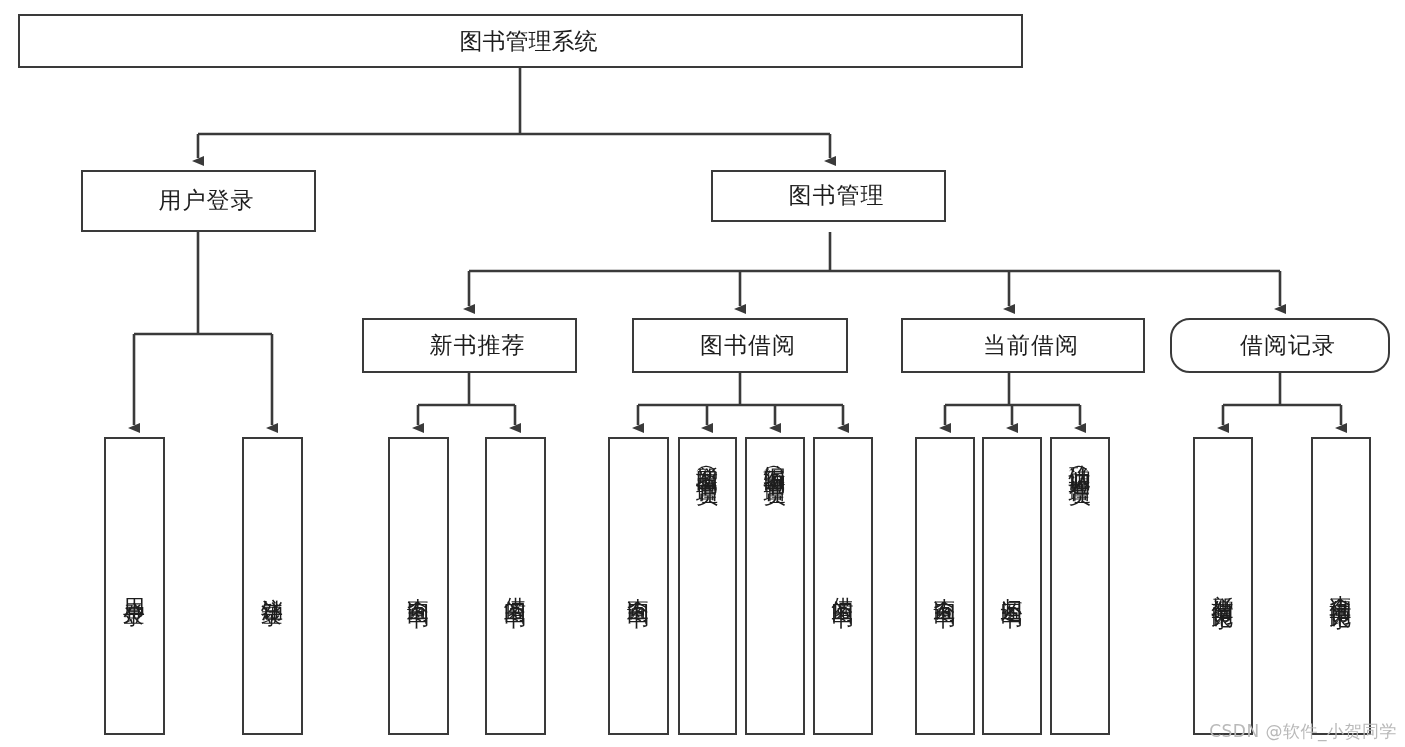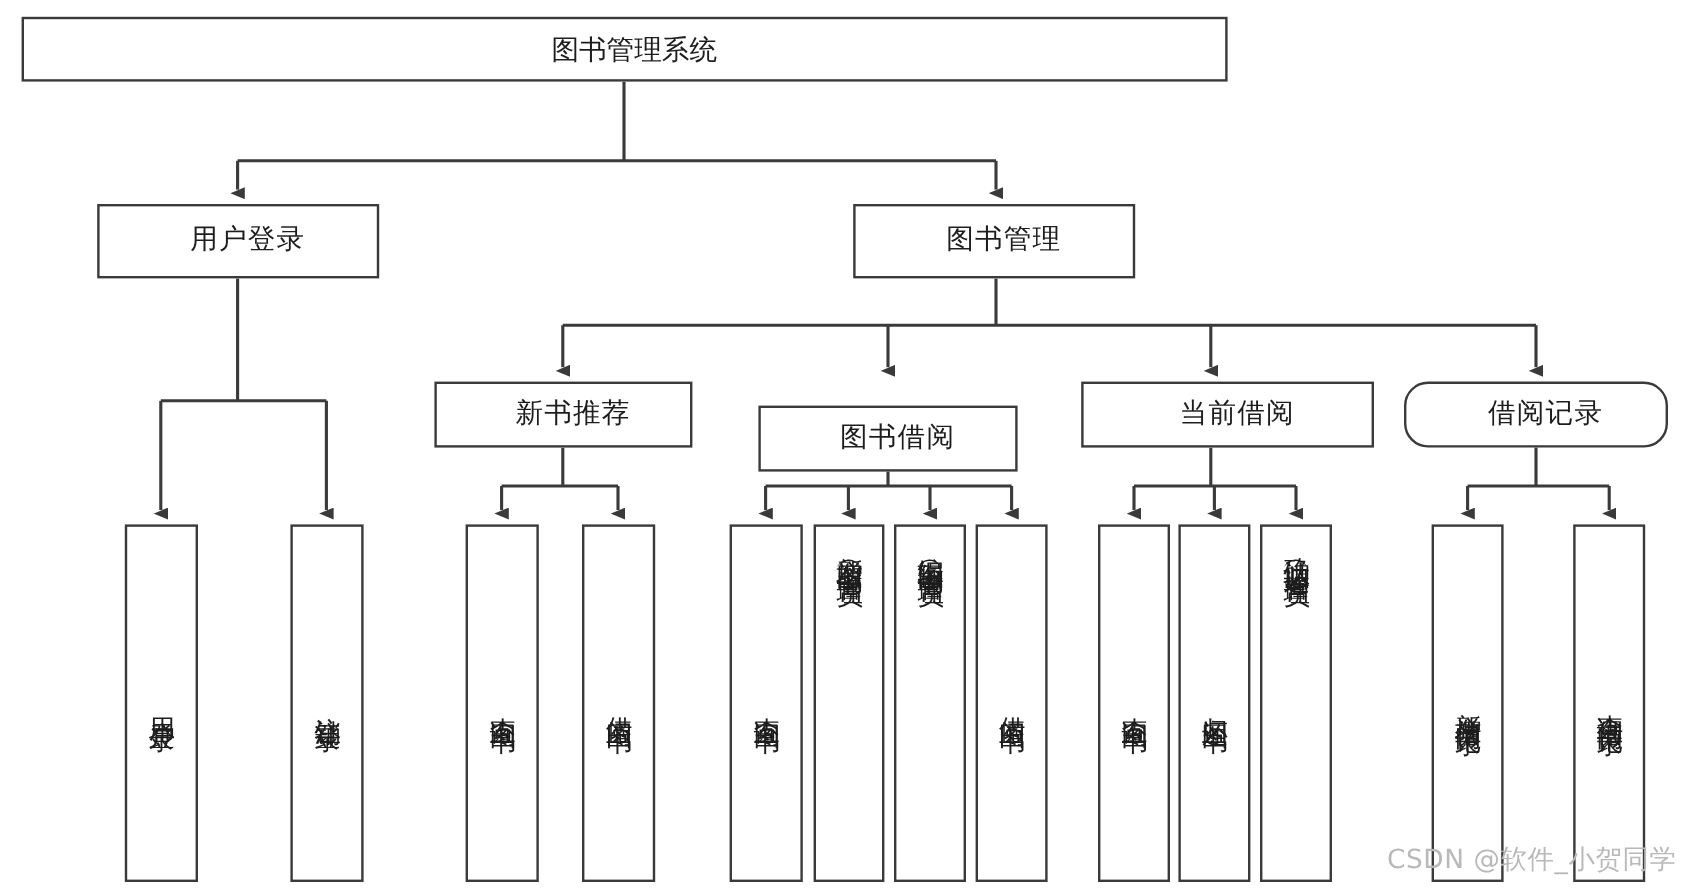--- a/index.html
+++ b/index.html
@@ -51,22 +51,22 @@
     text-orientation:upright;
     white-space:nowrap;
     line-height:1.05;
     letter-spacing:3px;
   }
   .node.leaf.top .vtext{align-self:flex-start;}
   .node.leaf.mid{align-items:center;}
   .watermark{
     position:absolute;
     right:8px;
-    bottom:16px;
-    font-size:22px;
+    bottom:4px;
+    font-size:17px;
     color:#b9b9b9;
     letter-spacing:0.5px;
     white-space:nowrap;
     font-family:"DejaVu Sans","Liberation Sans",sans-serif;
   }
 </style>
 </head>
 <body>
 
 <div id="canvas">
@@ -121,28 +121,28 @@
     </g>
   </svg>
 
   <div class="node root" style="left:18px; top:14px; width:1005px; height:54px;">
     <span>图书管理系统</span>
   </div>
 
   <div class="node h" style="left:81px; top:170px; width:235px; height:62px;">
     <span>用户登录</span>
   </div>
-  <div class="node h" style="left:711px; top:170px; width:235px; height:62px;">
+  <div class="node h" style="left:711px; top:170px; width:235px; height:52px;">
     <span>图书管理</span>
   </div>
 
   <div class="node h" style="left:362px; top:318px; width:215px; height:55px;">
     <span>新书推荐</span>
   </div>
-  <div class="node h" style="left:632px; top:318px; width:216px; height:55px;margin-top:20px;">
+  <div class="node h" style="left:632px; top:318px; width:216px; height:55px;">
     <span>图书借阅</span>
   </div>
   <div class="node h" style="left:901px; top:318px; width:244px; height:55px;">
     <span>当前借阅</span>
   </div>
   <div class="node h" style="left:1170px; top:318px; width:220px; height:55px;border-radius:20px;">
     <span>借阅记录</span>
   </div>
 
   <div class="node leaf mid" style="left:104px; top:437px; width:61px; height:298px;">

